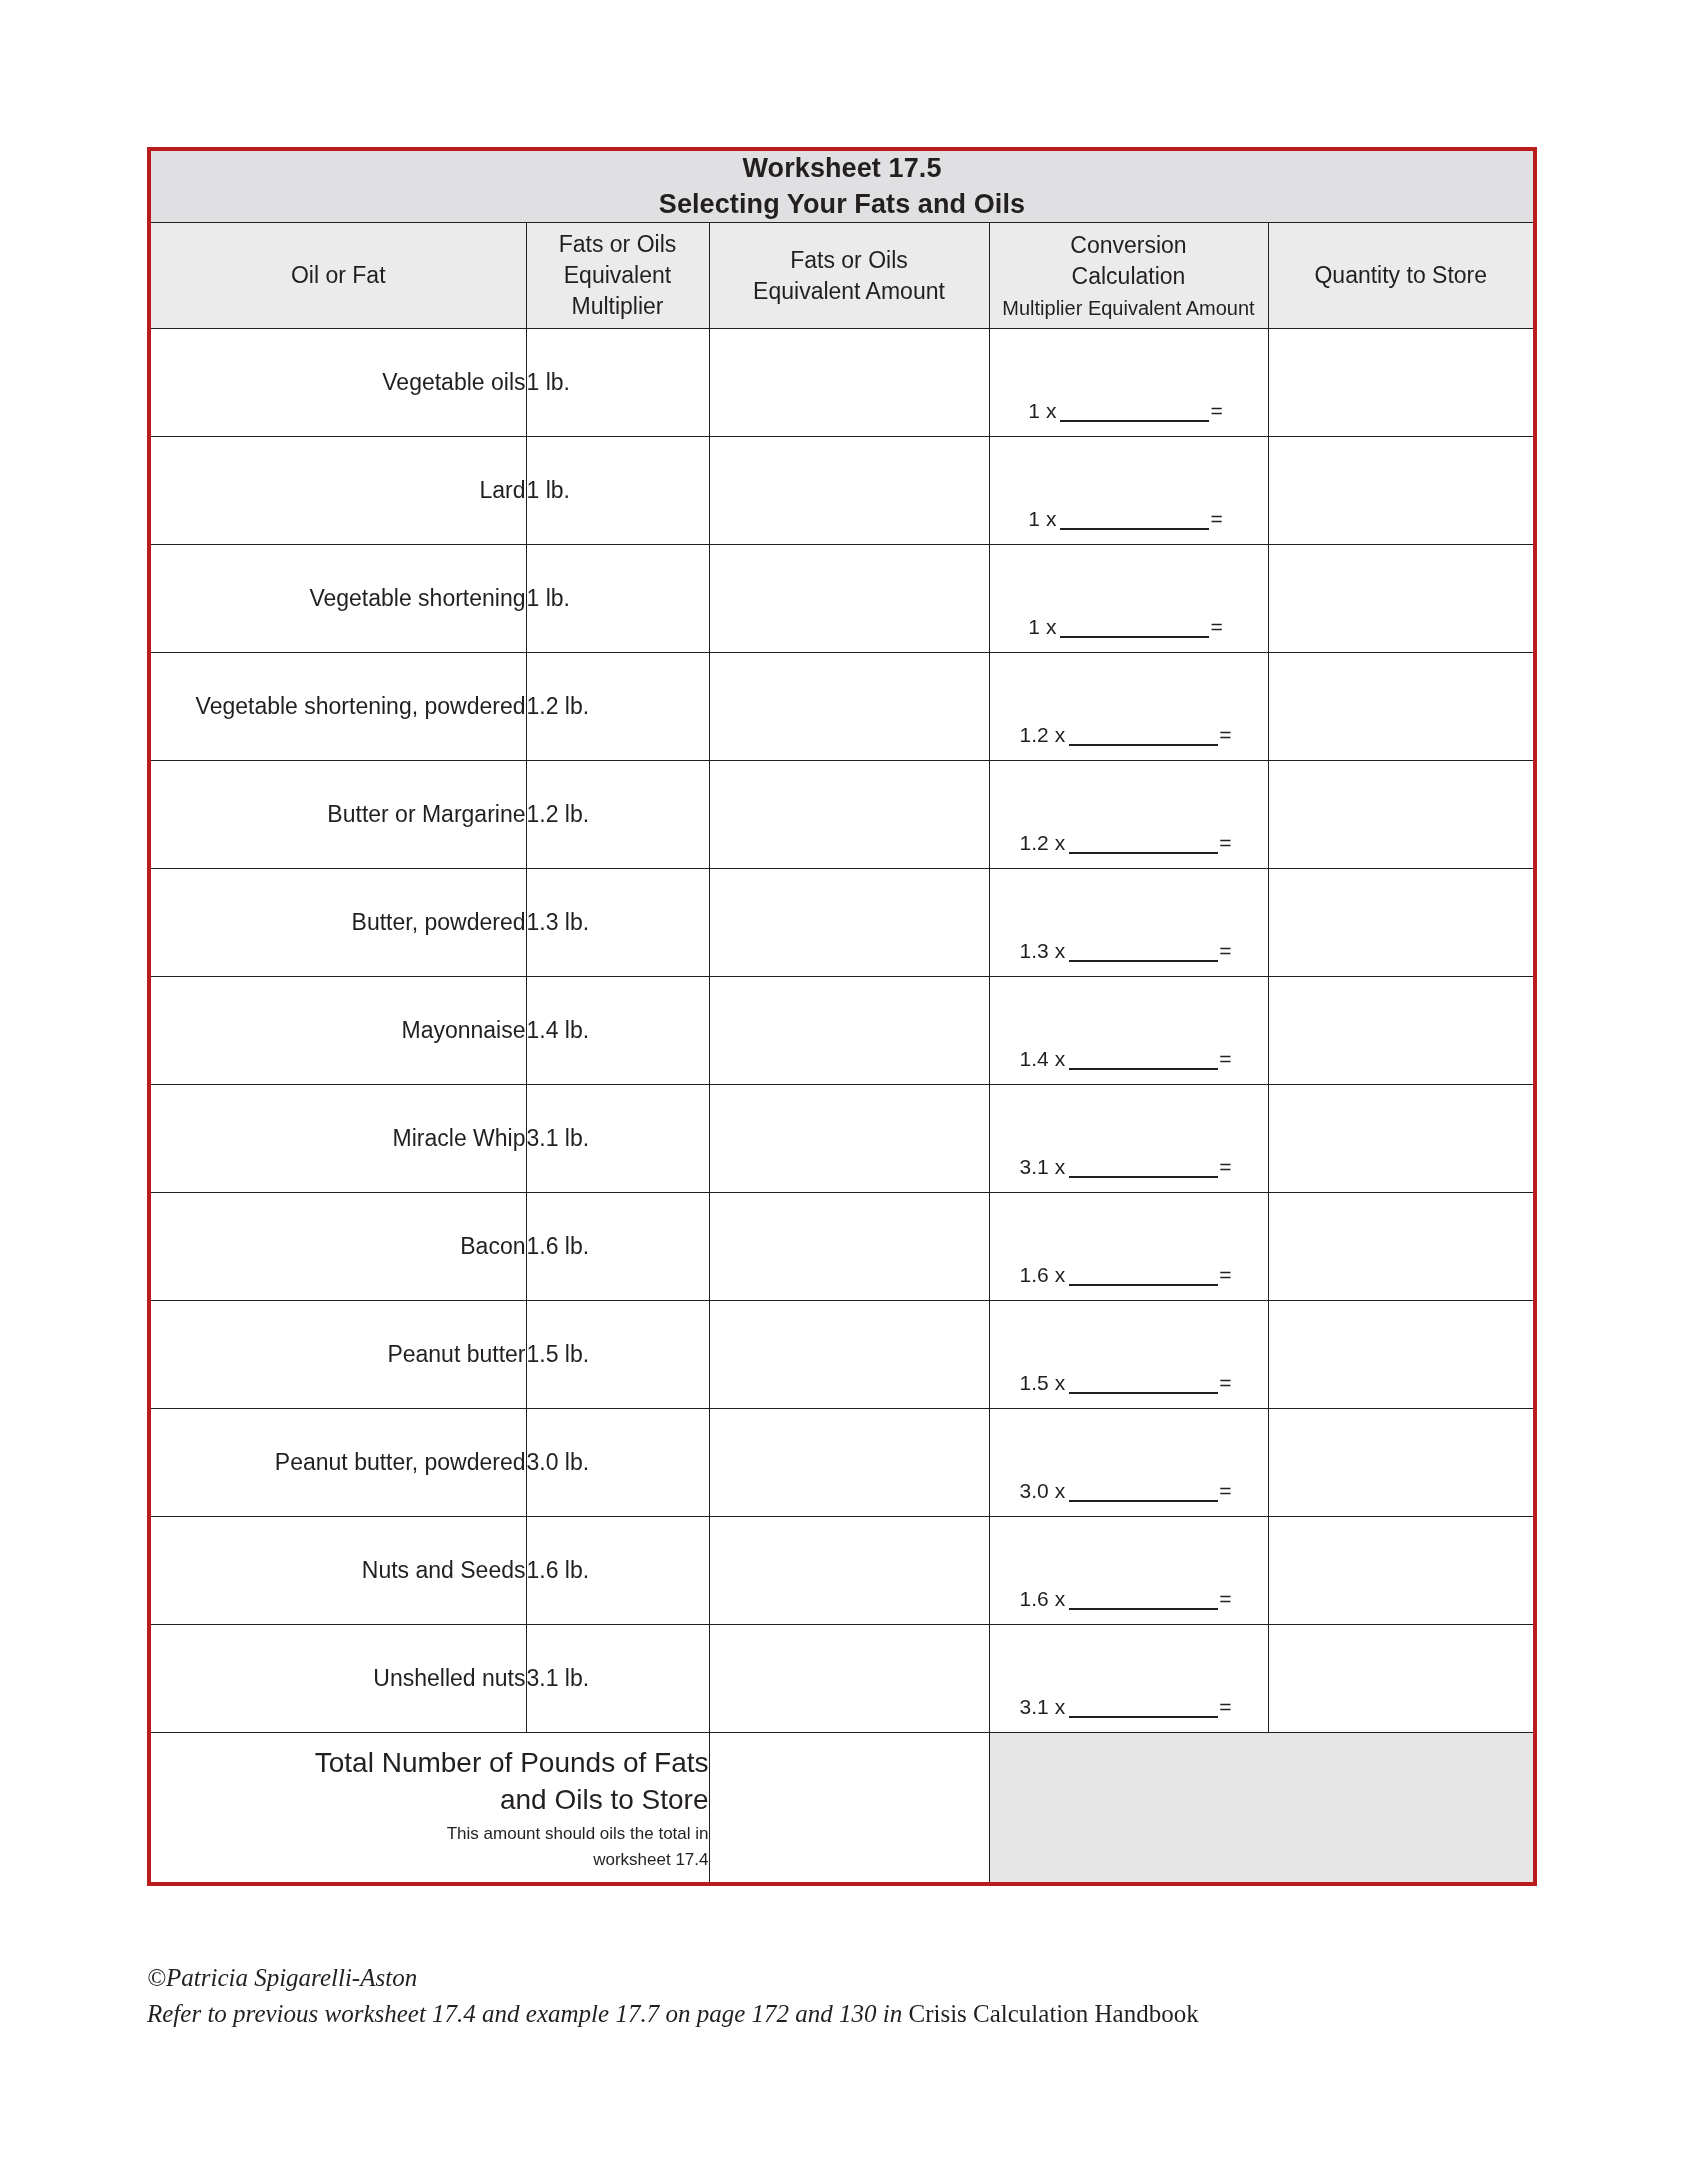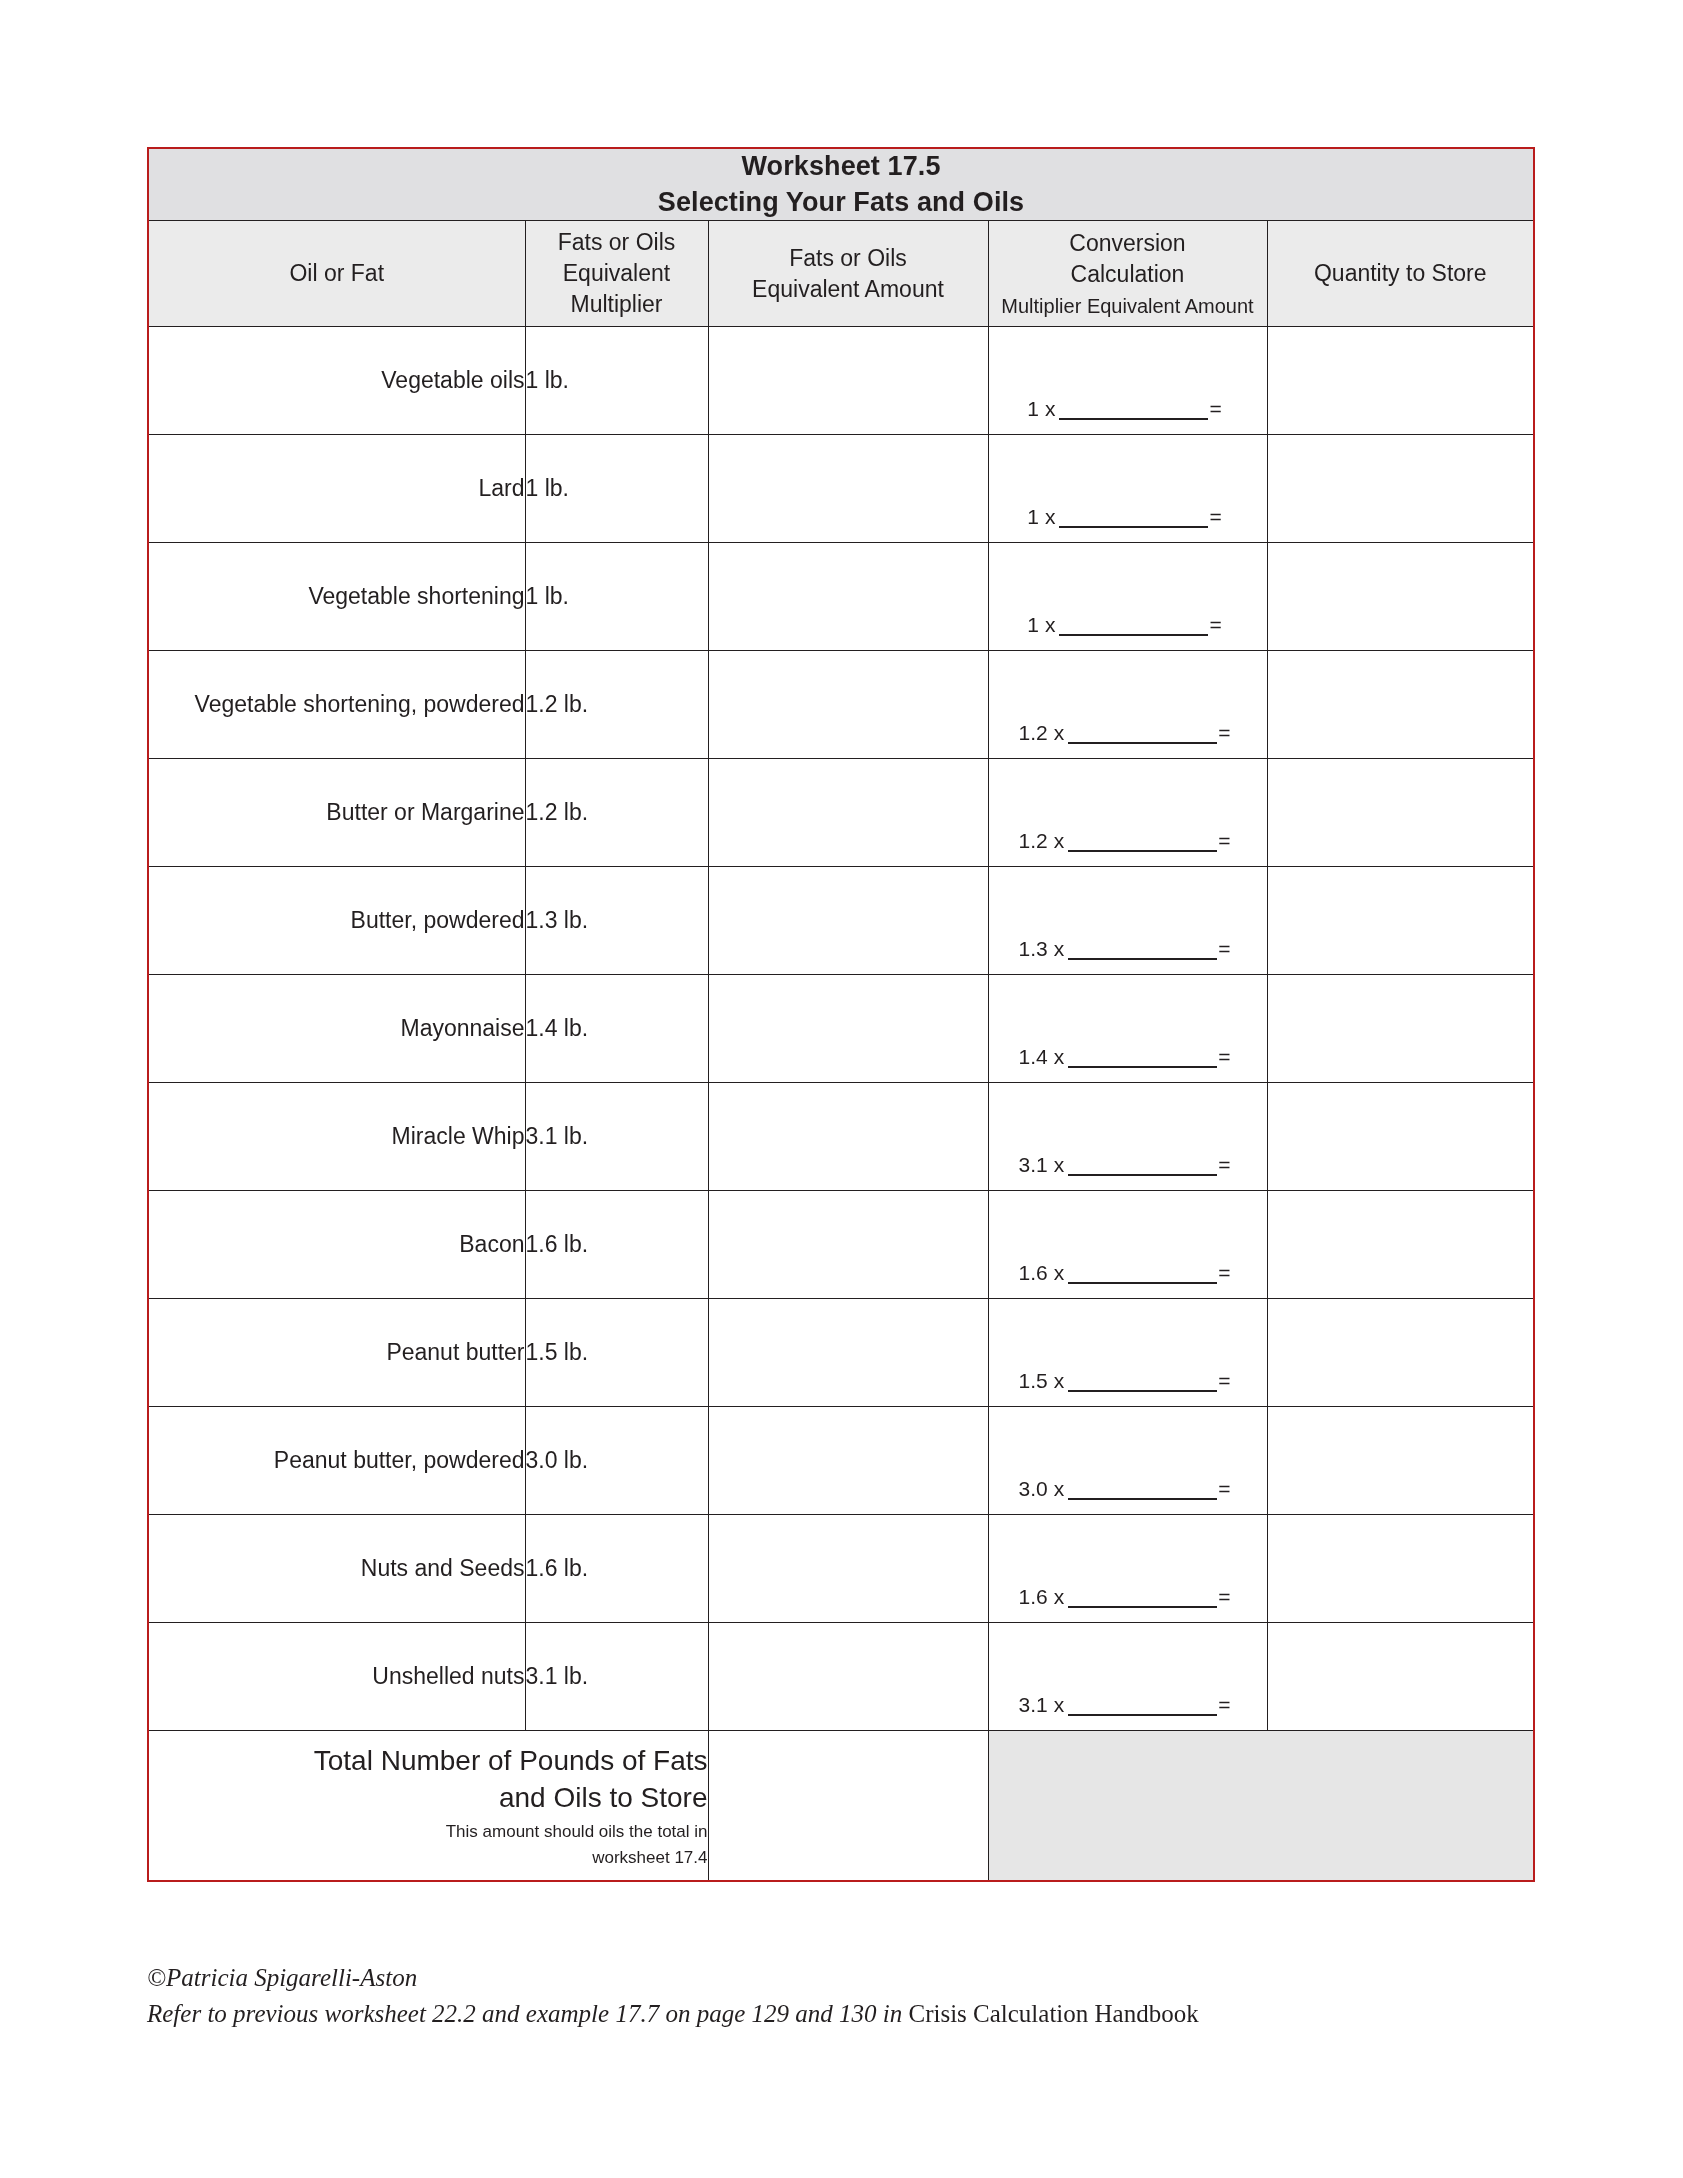--- a/index.html
+++ b/index.html
@@ -23,21 +23,21 @@
   .sheet {
     position: absolute;
     left: 147px;
     top: 147px;
     width: 1387px;
   }
   table.ws {
     border-collapse: collapse;
     table-layout: fixed;
     width: 1387px;
-    border: 2px solid #b91c1c;
+    border: 4px solid #b91c1c;
     padding-left: 28px;
   }
   table.ws td, table.ws th {
     border: 1.6px solid #231f20;
     padding: 0;
     vertical-align: middle;
     font-weight: normal;
   }
 
   
@@ -344,17 +344,17 @@
             </td>
             <td class="c-total-blank"></td>
             <td class="c-total-gray" colspan="2"></td>
           </tr>
         </tbody>
     </table>
   </div>
 
   <div class="footer">
     <div class="footer-line it">©Patricia Spigarelli-Aston</div>
-    <div class="footer-line"><span class="it">Refer to previous worksheet 22.2 and example 17.7 on page 129 and 130 in</span><span class="up">&nbsp;</span><span class="up">Crisis Calculation Handbook</span></div>
+    <div class="footer-line"><span class="it">Refer to previous worksheet 17.4 and example 17.7 on page 172 and 130 in</span><span class="up">&nbsp;</span><span class="up">Crisis Calculation Handbook</span></div>
   </div>
 
 </div>
 
 
 </body></html>

